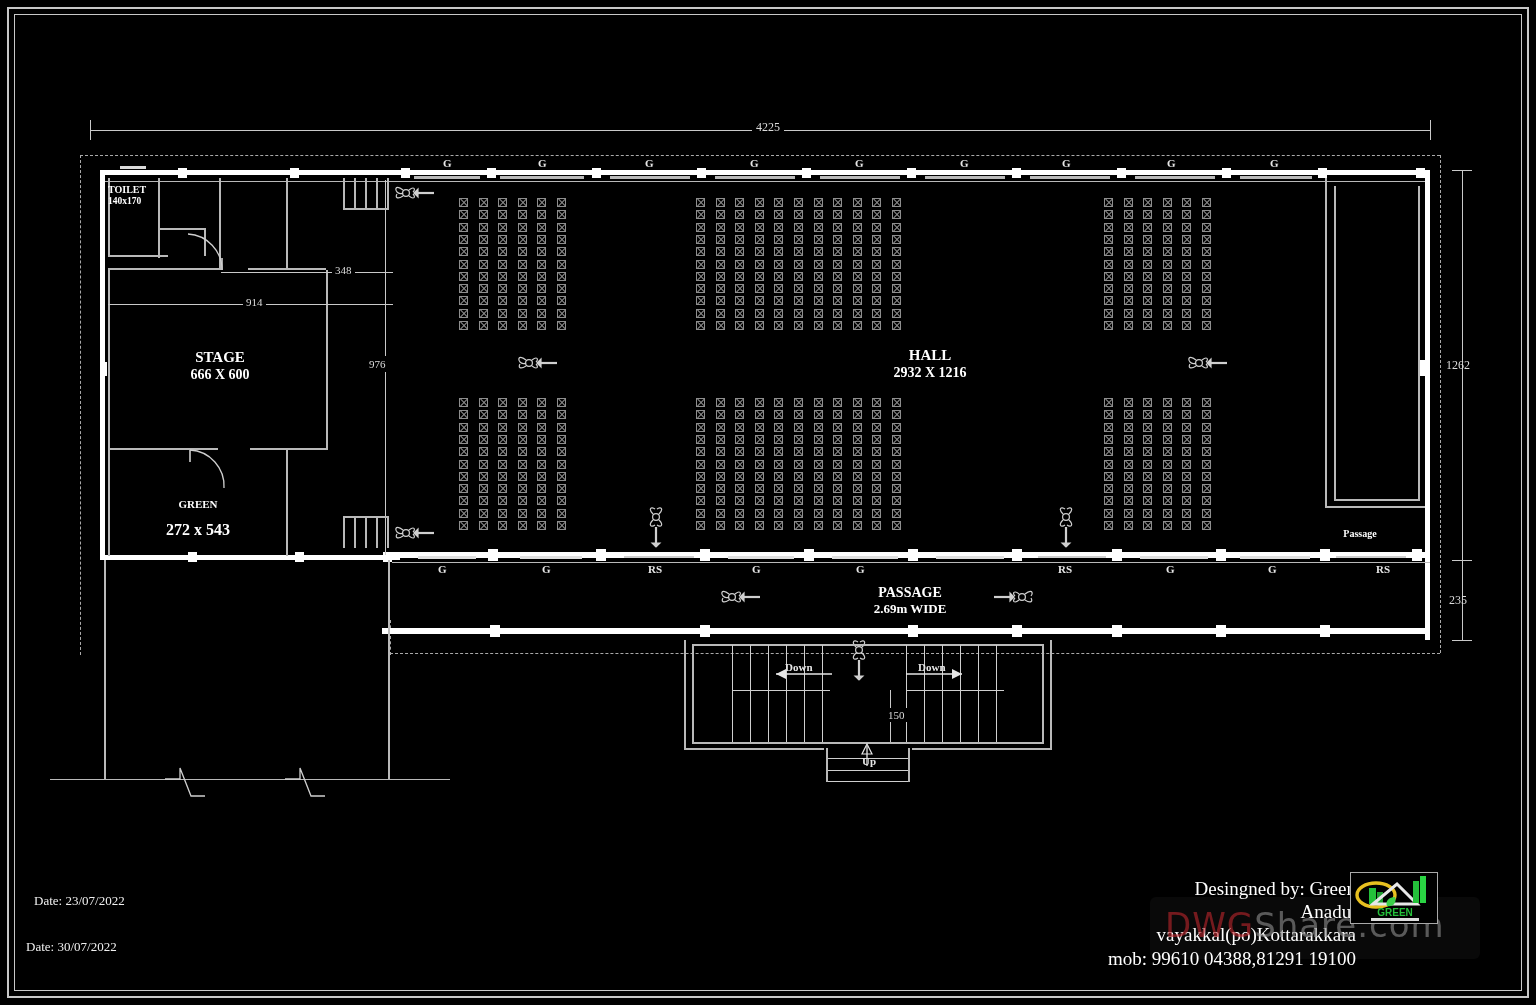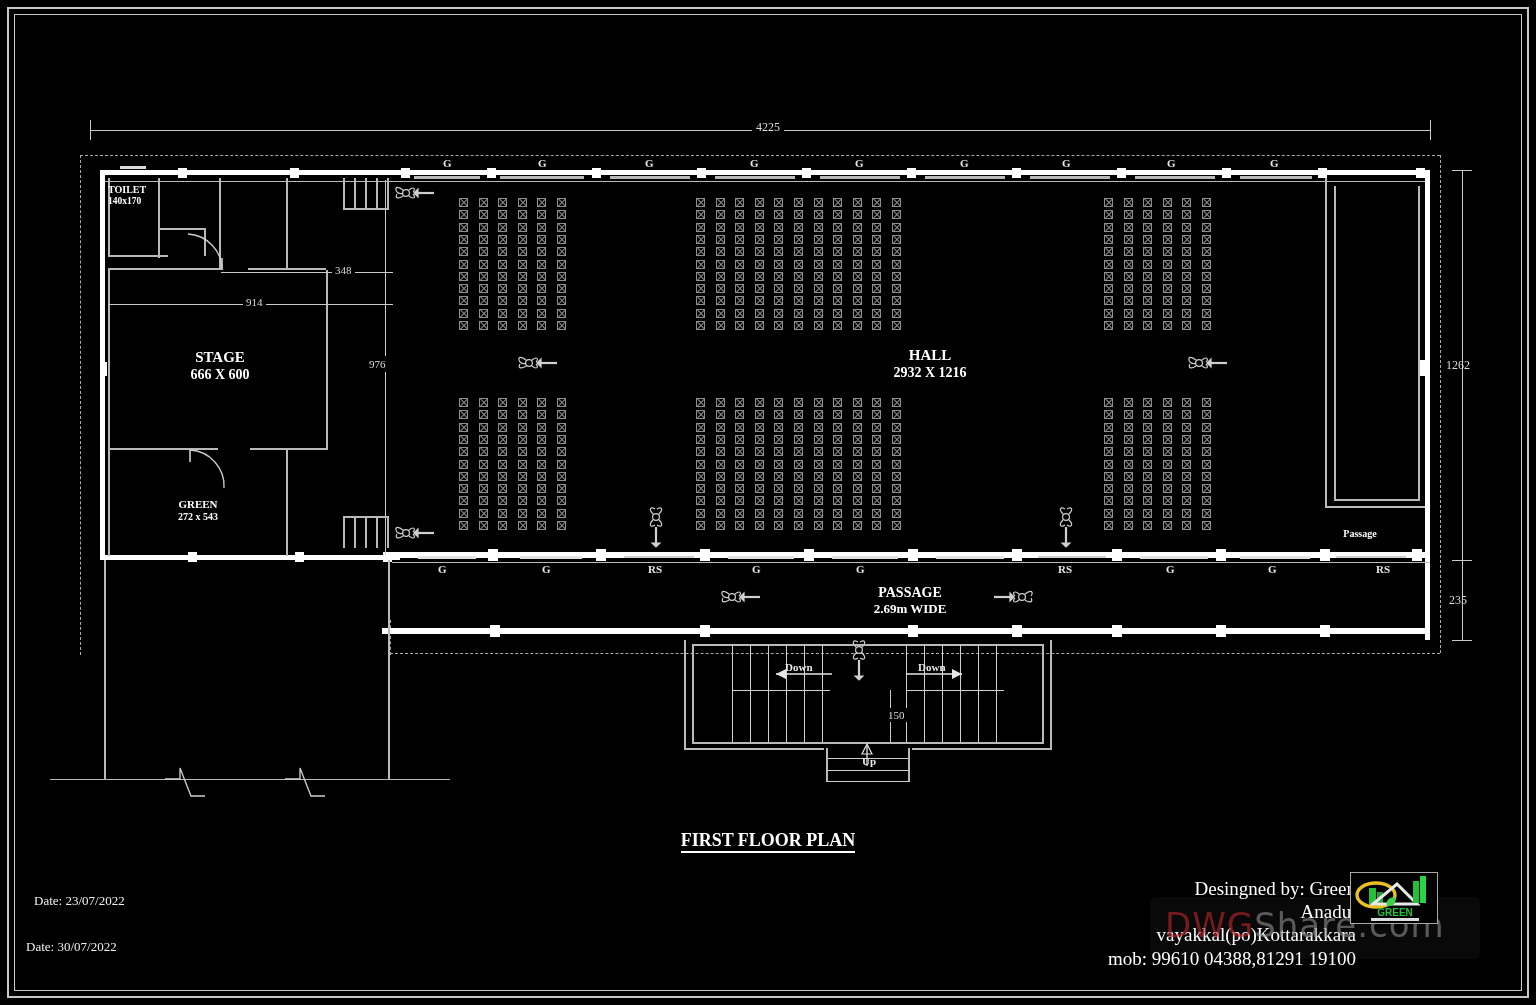--- a/index.html
+++ b/index.html
@@ -263,21 +263,21 @@
 
   <svg style="position:absolute; left:188px; top:448px; width:46px; height:46px;">
     <path d="M 2 2 A 36 36 0 0 1 36 40" fill="none" stroke="#cfcfcf" stroke-width="1.3"></path>
     <line x1="2" y1="2" x2="2" y2="14" stroke="#cfcfcf" stroke-width="1.6"></line>
   </svg>
 
   <div class="thin" style="left:108px; top:450px; width:2px; height:106px;"></div>
   <div class="thin" style="left:286px; top:450px; width:2px; height:106px;"></div>
   <div class="room-label" style="left:138px; top:498px; width:120px; font-weight:bold; font-size:11px;">
     <div>GREEN</div>
-    <div style="font-size:10px;">272 x 543</div>
+    <div style="font-size:16px;margin-top:9px;">272 x 543</div>
   </div>
 
   <div class="col" style="left:188px; top:552px; width:9px; height:10px;"></div>
   <div class="col" style="left:295px; top:552px; width:9px; height:10px;"></div>
   <div class="col" style="left:383px; top:552px; width:9px; height:10px;"></div>
 
   <div class="dimline-h" style="left:221px; top:272px; width:172px;"></div>
   <div class="dim-text" style="left:332px; top:264px; background:#000; padding:0 3px;">348</div>
   <div class="dimline-h" style="left:108px; top:304px; width:285px;"></div>
   <div class="dim-text" style="left:243px; top:296px; background:#000; padding:0 3px;">914</div>
@@ -1130,23 +1130,20 @@
   <div class="thin" style="left:104px; top:560px; width:2px; height:220px;"></div>
   <div class="thin" style="left:388px; top:560px; width:2px; height:220px;"></div>
   <div class="thin" style="left:50px; top:779px; width:400px; height:1px;"></div>
   <svg style="position:absolute; left:165px; top:760px; width:40px; height:42px;">
     <path d="M0 19 L15 19 L15 8 L26 36 L40 36" fill="none" stroke="#cfcfcf" stroke-width="1.3"></path>
   </svg>
   <svg style="position:absolute; left:285px; top:760px; width:40px; height:42px;">
     <path d="M0 19 L15 19 L15 8 L26 36 L40 36" fill="none" stroke="#cfcfcf" stroke-width="1.3"></path>
   </svg>
 
-  <div class="plan-caption">
-    <span>FIRST FLOOR PLAN</span>
-  </div>
 
   <div class="date-line" style="left:34px; top:893px;">Date: 23/07/2022</div>
   <div class="date-line" style="left:26px; top:939px;">Date: 30/07/2022</div>
 
   <div class="designer" style="top:877px;">
     <div>Desingned by: Green</div>
     <div>Anadu,</div>
     <div>vayakkal(po)Kottarakkara</div>
     <div>mob: 99610 04388,81291 19100</div>
   </div>

